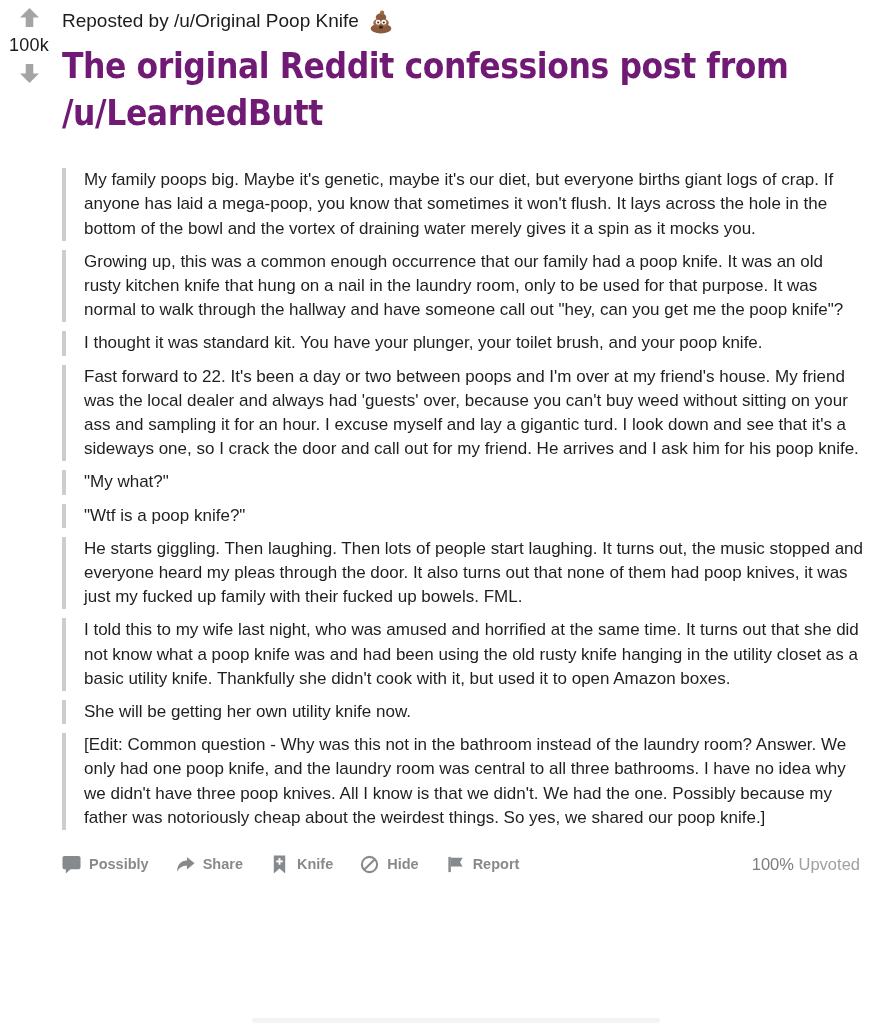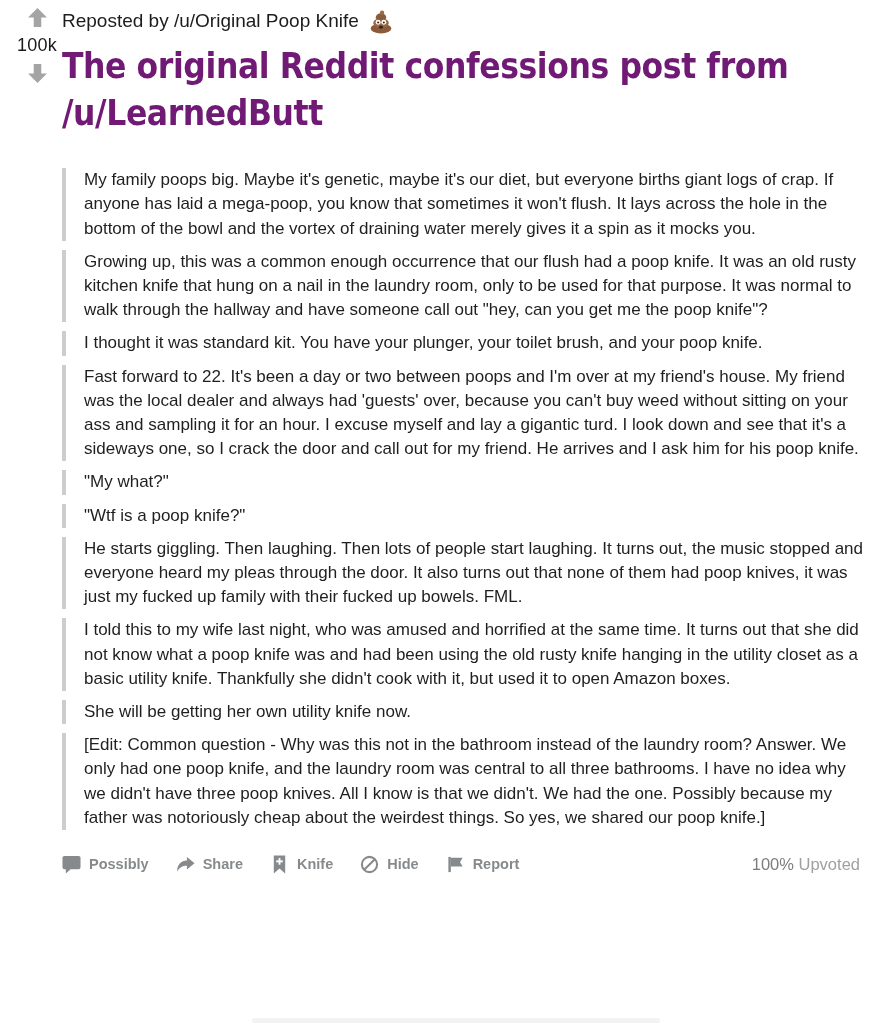--- a/index.html
+++ b/index.html
@@ -7,21 +7,21 @@
     width: 892px; height: 1024px;
     background: #ffffff;
     font-family: "Liberation Sans", "DejaVu Sans", sans-serif;
     color: #1d1d1d;
     overflow: hidden;
   }
   .post { position: relative; width: 892px; height: 1024px; padding-top: 6px; }
 
   
   .vote-col {
-    position: absolute; left: 8px; top: 7px; width: 58px;
+    position: absolute; left: 0; top: 7px; width: 58px;
     display: flex; flex-direction: column; align-items: center; gap: 7px;
   }
   .vote-arrow { width: 21px; height: 21px; cursor: pointer; }
   .vote-arrow svg { display: block; width: 100%; height: 100%; fill: #a4a4a4; }
   .score { font-size: 18px; color: #1a1a1a; letter-spacing: 0.2px; }
 
   
   .content { margin-left: 62px; padding-right: 16px; }
   .repost-line {
     display: flex; align-items: center; gap: 9px;
@@ -106,21 +106,21 @@
           <circle cx="14.6" cy="13.4" r="1" fill="#3a2417"></circle>
           <ellipse cx="12" cy="17.6" rx="2" ry="1.5" fill="#3a2417"></ellipse>
         </svg>
       </span>
     </div>
 
     <h1 class="title">The original Reddit confessions post from /u/LearnedButt</h1>
 
     <div class="paragraphs">
       <blockquote>My family poops big. Maybe it's genetic, maybe it's our diet, but everyone births giant logs of crap. If anyone has laid a mega-poop, you know that sometimes it won't flush. It lays across the hole in the bottom of the bowl and the vortex of draining water merely gives it a spin as it mocks you.</blockquote>
-      <blockquote>Growing up, this was a common enough occurrence that our flush had a poop knife. It was an old rusty kitchen knife that hung on a nail in the laundry room, only to be used for that purpose. It was normal to walk through the hallway and have someone call out "hey, can you get me the poop knife"?</blockquote>
+      <blockquote>Growing up, this was a common enough occurrence that our family had a poop knife. It was an old rusty kitchen knife that hung on a nail in the laundry room, only to be used for that purpose. It was normal to walk through the hallway and have someone call out "hey, can you get me the poop knife"?</blockquote>
       <blockquote>I thought it was standard kit. You have your plunger, your toilet brush, and your poop knife.</blockquote>
       <blockquote>Fast forward to 22. It's been a day or two between poops and I'm over at my friend's house. My friend was the local dealer and always had 'guests' over, because you can't buy weed without sitting on your ass and sampling it for an hour. I excuse myself and lay a gigantic turd. I look down and see that it's a sideways one, so I crack the door and call out for my friend. He arrives and I ask him for his poop knife.</blockquote>
       <blockquote>"My what?"</blockquote>
       <blockquote>"Wtf is a poop knife?"</blockquote>
       <blockquote>He starts giggling. Then laughing. Then lots of people start laughing. It turns out, the music stopped and everyone heard my pleas through the door. It also turns out that none of them had poop knives, it was just my fucked up family with their fucked up bowels. FML.</blockquote>
       <blockquote>I told this to my wife last night, who was amused and horrified at the same time. It turns out that she did not know what a poop knife was and had been using the old rusty knife hanging in the utility closet as a basic utility knife. Thankfully she didn't cook with it, but used it to open Amazon boxes.</blockquote>
       <blockquote>She will be getting her own utility knife now.</blockquote>
       <blockquote>[Edit: Common question - Why was this not in the bathroom instead of the laundry room? Answer. We only had one poop knife, and the laundry room was central to all three bathrooms. I have no idea why we didn't have three poop knives. All I know is that we didn't. We had the one. Possibly because my father was notoriously cheap about the weirdest things. So yes, we shared our poop knife.]</blockquote>
     </div>
 

